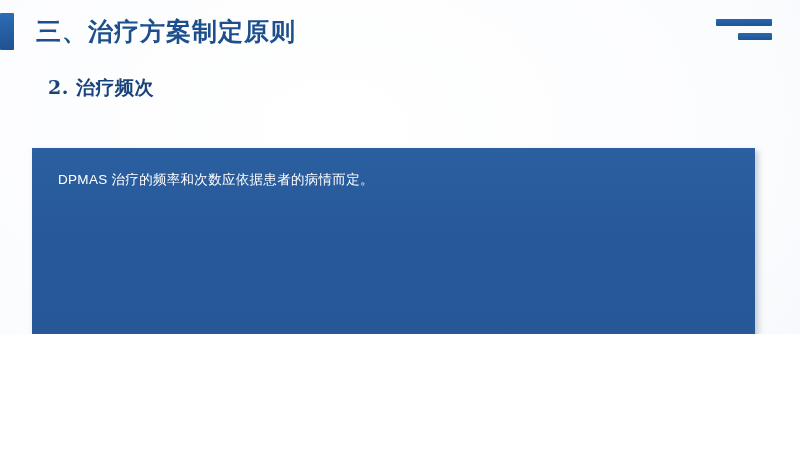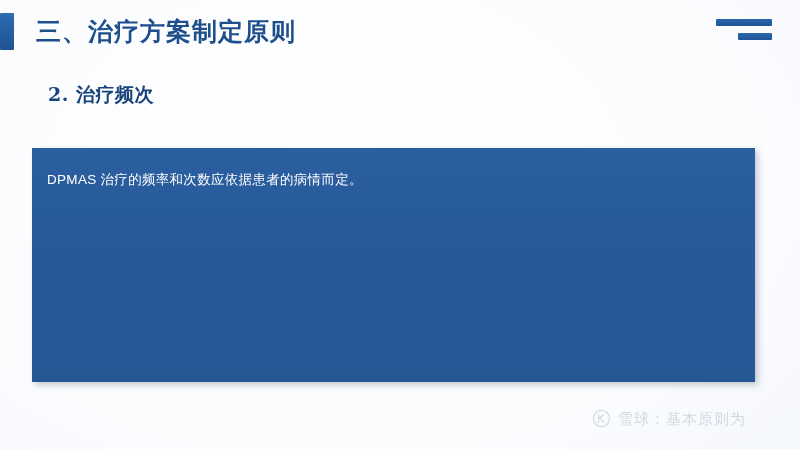--- a/index.html
+++ b/index.html
@@ -10,21 +10,21 @@
     width: 800px;
     height: 449px;
     overflow: hidden;
     font-family: "Liberation Sans", "DejaVu Sans", sans-serif;
     background: #ffffff;
   }
 
   #slide {
     position: relative;
     width: 800px;
-    height: 449px;
+    height: 334px;
     background:
       radial-gradient(ellipse 900px 600px at 42% 38%, #ffffff 0%, #fbfcfe 48%, #f2f5fa 78%, #eef2f8 100%);
     overflow: hidden;
   }
 
   
   .title-accent-bar {
     position: absolute;
     left: 0px;
     top: 13px;
@@ -60,41 +60,41 @@
     background: linear-gradient(180deg, #2a66ae 0%, #1f5596 100%);
     border-radius: 1px;
   }
   .header-deco .bar-top  { top: 0px;  width: 56px; }
   .header-deco .bar-bot  { top: 14px; width: 34px; }
 
   
   .section-subtitle {
     position: absolute;
     left: 48px;
-    top: 81px;
+    top: 74px;
     font-family: "DejaVu Serif", "Liberation Serif", serif;
     font-weight: bold;
     font-size: 19px;
     line-height: 26px;
     letter-spacing: 0.5px;
     color: #17427a;
     white-space: nowrap;
     text-align: center;
   }
 
   
   .content-card {
     position: absolute;
     left: 32px;
     top: 148px;
     width: 723px;
     height: 234px;
     box-sizing: border-box;
     background: linear-gradient(180deg, #2a5fa0 0%, #27599a 40%, #265795 100%);
-    padding: 18px 22px 14px 15px;
+    padding: 18px 22px 14px 26px;
     box-shadow: 3px 3px 6px rgba(90, 105, 130, 0.35);
   }
 
   .card-para {
     font-size: 13.5px;
     line-height: 27px;
     color: #ffffff;
     letter-spacing: 0.3px;
     text-align: justify;
     margin: 0;

